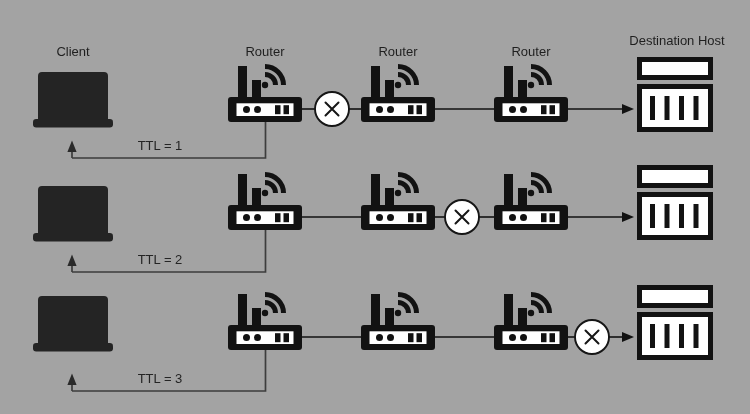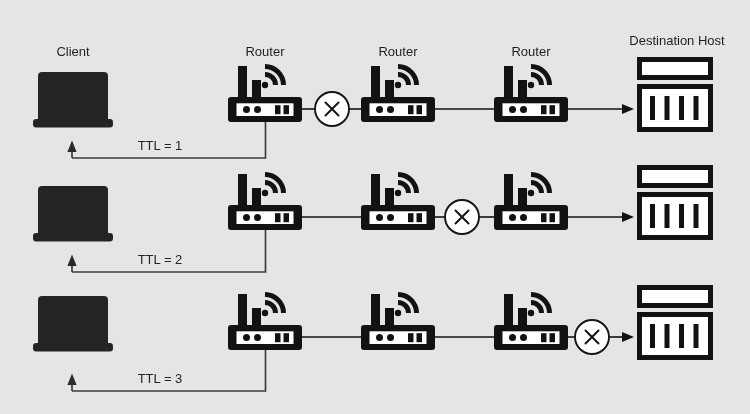--- a/index.html
+++ b/index.html
@@ -1,20 +1,20 @@
 <!DOCTYPE html>
 <html><head>
 <meta charset="utf-8">
 <style>
   html, body { margin: 0; padding: 0; background: #ffffff; }
   .canvas {
     position: relative;
     width: 750px;
     height: 414px;
-    background: #e5e5e5;
+    background: #a3a3a3;
     font-family: "Liberation Sans", sans-serif;
     overflow: hidden;
   }
   svg.diagram { display: block; width: 750px; height: 414px; }
   text.col-label {
     font-family: "Liberation Sans", sans-serif;
     font-size: 13px;
     fill: #1f1f1f;
     text-anchor: middle;
   }

